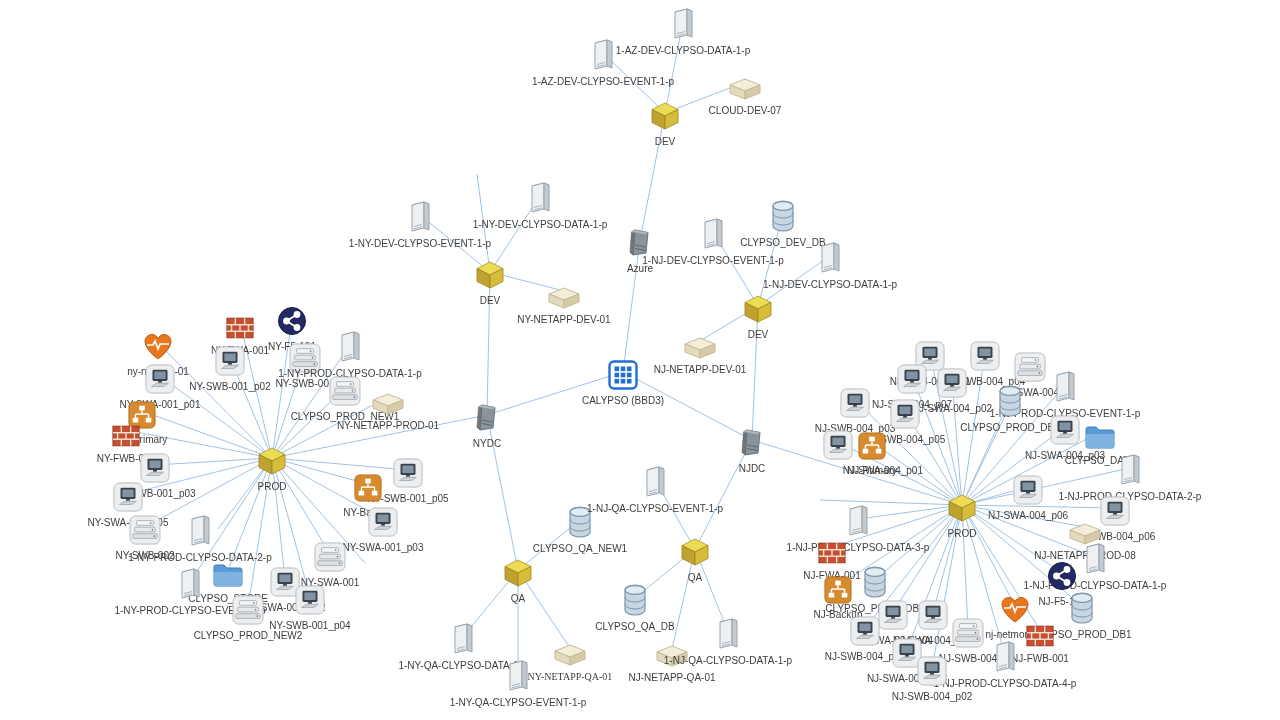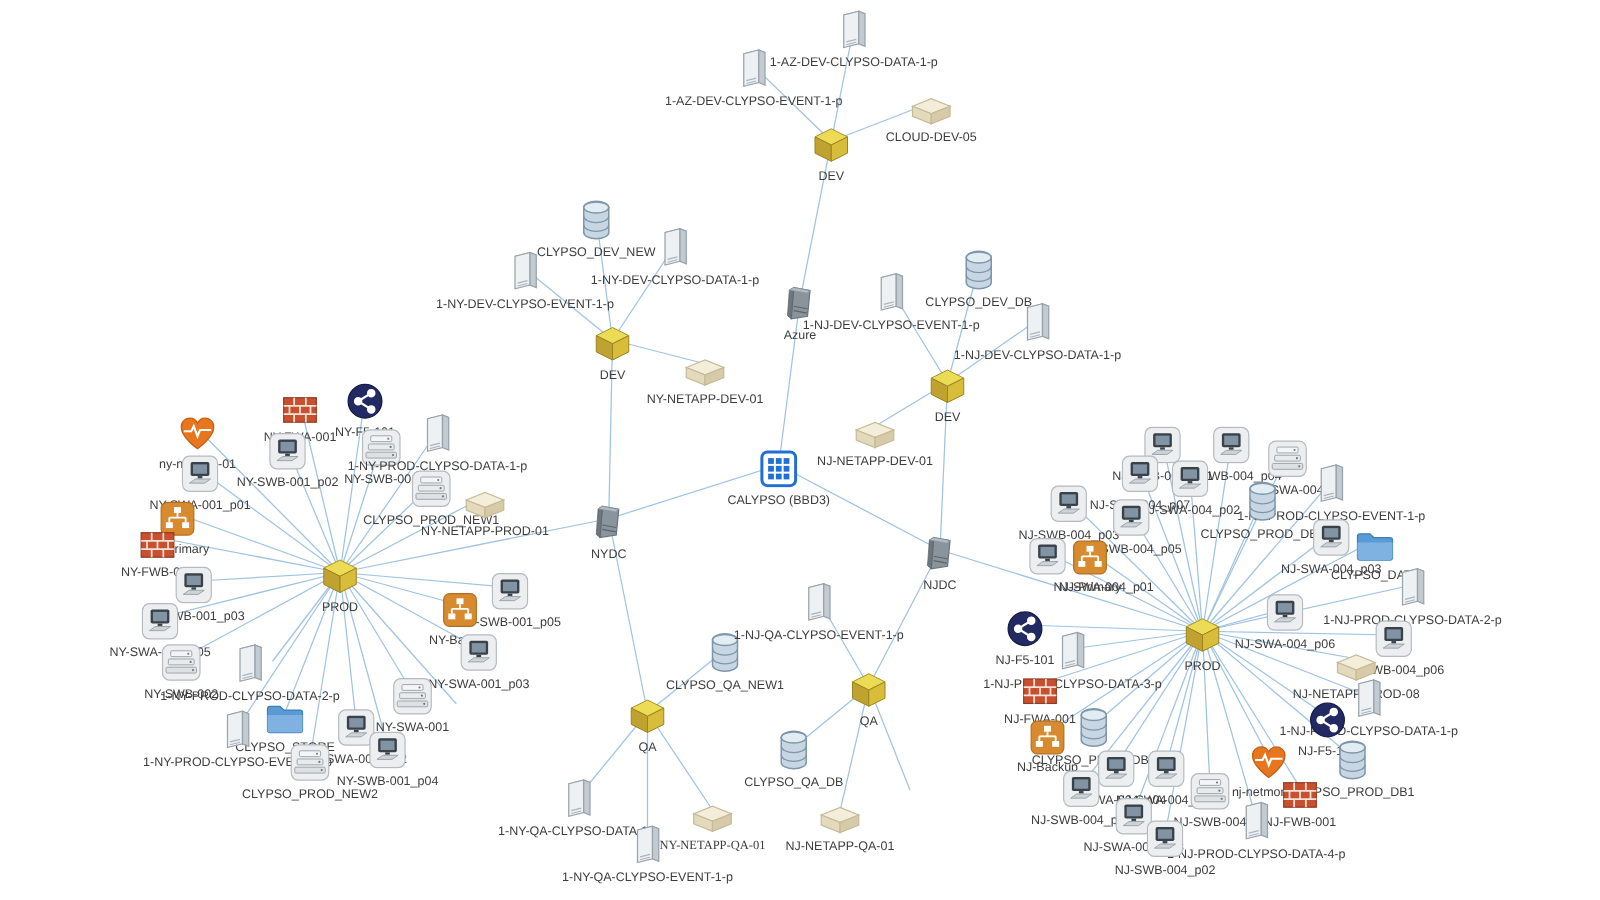--- a/index.html
+++ b/index.html
@@ -180,36 +180,28 @@
     <line x1="6" y1="27.5" x2="14" y2="25.5" stroke="#aab4bc" stroke-width="1"></line>
     <line x1="6" y1="29.8" x2="14" y2="27.8" stroke="#aab4bc" stroke-width="1"></line>
   </svg>
         </div><div class="label">1-AZ-DEV-CLYPSO-EVENT-1-p</div></div>
       <div class="node" style="left: 745px; top: 82px;"><div class="icon">
           <svg width="34" height="23" viewBox="0 0 34 23">
     <polygon points="2,8 17,2 32,8 17,14" fill="#f3edda" stroke="#c6bb96" stroke-width="1"></polygon>
     <polygon points="2,8 17,14 17,22 2,16" fill="#e3d9bc" stroke="#c6bb96" stroke-width="1"></polygon>
     <polygon points="32,8 17,14 17,22 32,16" fill="#d6caa8" stroke="#c6bb96" stroke-width="1"></polygon>
   </svg>
-        </div><div class="label">CLOUD-DEV-05</div></div>
+        </div><div class="label">CLOUD-DEV-07</div></div>
       <div class="node" style="left: 490px; top: 272px;"><div class="icon">
           <svg width="30" height="30" viewBox="0 0 30 30">
     <polygon points="15,2 28,8.5 15,15 2,8.5" fill="#ecdc55" stroke="#ab9226" stroke-width="0.8"></polygon>
     <polygon points="2,8.5 15,15 15,28 2,21.5" fill="#bfa22f" stroke="#9c8420" stroke-width="0.8"></polygon>
     <polygon points="28,8.5 15,15 15,28 28,21.5" fill="#d8bd3a" stroke="#9c8420" stroke-width="0.8"></polygon>
   </svg>
         </div><div class="label">DEV</div></div>
-      <div class="node" style="left: 477px; top: 174px;"><div class="icon">
-          <svg width="26" height="32" viewBox="0 0 26 32">
-    <path d="M3,6 C3,3.2 7.5,1 13,1 C18.5,1 23,3.2 23,6 L23,26 C23,28.8 18.5,31 13,31 C7.5,31 3,28.8 3,26 Z" fill="#c7d6e2" stroke="#7d96a9" stroke-width="1.2"></path>
-    <ellipse cx="13" cy="6" rx="10" ry="4.4" fill="#e2ecf3" stroke="#7d96a9" stroke-width="1.2"></ellipse>
-    <path d="M3,13 C3,15.8 7.5,18 13,18 C18.5,18 23,15.8 23,13" fill="none" stroke="#7d96a9" stroke-width="1"></path>
-    <path d="M3,20 C3,22.8 7.5,25 13,25 C18.5,25 23,22.8 23,20" fill="none" stroke="#7d96a9" stroke-width="1"></path>
-  </svg>
-        </div><div class="label">CLYPSO_DEV_NEW</div></div>
       <div class="node" style="left: 540px; top: 196px;"><div class="icon">
           <svg width="24" height="34" viewBox="0 0 24 34">
     <polygon points="4,6 16,3 21,5 9,8" fill="#f8fafb" stroke="#98a2ab" stroke-width="0.8"></polygon>
     <polygon points="4,6 16,3 16,29 4,32" fill="#eef1f4" stroke="#98a2ab" stroke-width="1"></polygon>
     <polygon points="16,3 21,5 21,31 16,29" fill="#c3cbd2" stroke="#98a2ab" stroke-width="1"></polygon>
     <line x1="6" y1="27.5" x2="14" y2="25.5" stroke="#aab4bc" stroke-width="1"></line>
     <line x1="6" y1="29.8" x2="14" y2="27.8" stroke="#aab4bc" stroke-width="1"></line>
   </svg>
         </div><div class="label">1-NY-DEV-CLYPSO-DATA-1-p</div></div>
       <div class="node" style="left: 420px; top: 215px;"><div class="icon">
@@ -332,20 +324,29 @@
     <path d="M3,20 C3,22.8 7.5,25 13,25 C18.5,25 23,22.8 23,20" fill="none" stroke="#7d96a9" stroke-width="1"></path>
   </svg>
         </div><div class="label">CLYPSO_QA_DB</div></div>
       <div class="node" style="left: 672px; top: 649px;"><div class="icon">
           <svg width="34" height="23" viewBox="0 0 34 23">
     <polygon points="2,8 17,2 32,8 17,14" fill="#f3edda" stroke="#c6bb96" stroke-width="1"></polygon>
     <polygon points="2,8 17,14 17,22 2,16" fill="#e3d9bc" stroke="#c6bb96" stroke-width="1"></polygon>
     <polygon points="32,8 17,14 17,22 32,16" fill="#d6caa8" stroke="#c6bb96" stroke-width="1"></polygon>
   </svg>
         </div><div class="label">NJ-NETAPP-QA-01</div></div>
+      <div class="node" style="left: 728px; top: 632px;"><div class="icon">
+          <svg width="24" height="34" viewBox="0 0 24 34">
+    <polygon points="4,6 16,3 21,5 9,8" fill="#f8fafb" stroke="#98a2ab" stroke-width="0.8"></polygon>
+    <polygon points="4,6 16,3 16,29 4,32" fill="#eef1f4" stroke="#98a2ab" stroke-width="1"></polygon>
+    <polygon points="16,3 21,5 21,31 16,29" fill="#c3cbd2" stroke="#98a2ab" stroke-width="1"></polygon>
+    <line x1="6" y1="27.5" x2="14" y2="25.5" stroke="#aab4bc" stroke-width="1"></line>
+    <line x1="6" y1="29.8" x2="14" y2="27.8" stroke="#aab4bc" stroke-width="1"></line>
+  </svg>
+        </div><div class="label">1-NJ-QA-CLYPSO-DATA-1-p</div></div>
       <div class="node" style="left: 272px; top: 458px;"><div class="icon">
           <svg width="30" height="30" viewBox="0 0 30 30">
     <polygon points="15,2 28,8.5 15,15 2,8.5" fill="#ecdc55" stroke="#ab9226" stroke-width="0.8"></polygon>
     <polygon points="2,8.5 15,15 15,28 2,21.5" fill="#bfa22f" stroke="#9c8420" stroke-width="0.8"></polygon>
     <polygon points="28,8.5 15,15 15,28 28,21.5" fill="#d8bd3a" stroke="#9c8420" stroke-width="0.8"></polygon>
   </svg>
         </div><div class="label">PROD</div></div>
       <div class="node" style="left: 158px; top: 343px;"><div class="icon">
           <svg width="30" height="28" viewBox="0 0 30 28">
     <path d="M15,26 C15,26 2,17 2,8.5 C2,4 5.5,1.5 9,1.5 C12,1.5 14,3.5 15,5.5 C16,3.5 18,1.5 21,1.5 C24.5,1.5 28,4 28,8.5 C28,17 15,26 15,26 Z" fill="#e8761e" stroke="#c45f12" stroke-width="1"></path>
@@ -741,32 +742,20 @@
         </div><div class="label">1-NJ-PROD-CLYPSO-DATA-2-p</div></div>
       <div class="node" style="left: 1028px; top: 487px;"><div class="icon">
           <svg width="30" height="30" viewBox="0 0 32 32">
     <rect x="1" y="1" width="30" height="30" rx="6" fill="#eceef0" stroke="#b4bac0" stroke-width="1"></rect>
     <rect x="8" y="6" width="16" height="12" rx="1.5" fill="#39424b"></rect>
     <rect x="10" y="8" width="12" height="8" fill="#8294a3"></rect>
     <rect x="14" y="18" width="4" height="2" fill="#39424b"></rect>
     <polygon points="7,24 12,20.5 25,20.5 20,24" fill="#cdd3d8" stroke="#9aa2a9" stroke-width="0.8"></polygon>
   </svg>
         </div><div class="label">NJ-SWA-004_p06</div></div>
-      <div class="node" style="left: 820px; top: 500px;"><div class="icon">
-          <svg width="30" height="30" viewBox="0 0 30 30">
-    <circle cx="15" cy="15" r="13.5" fill="#232a63" stroke="#161b44" stroke-width="1"></circle>
-    <g stroke="#ffffff" stroke-width="1.8" fill="#ffffff">
-      <line x1="9.5" y1="15" x2="20" y2="8.5"></line>
-              <line x1="9.5" y1="15" x2="20" y2="21.5"></line>
-      <circle cx="9.5" cy="15" r="2.5"></circle>
-              <circle cx="20" cy="8.5" r="2.5"></circle>
-              <circle cx="20" cy="21.5" r="2.5"></circle>
-    </g>
-          </svg>
-        </div><div class="label">NJ-F5-101</div></div>
       <div class="node" style="left: 858px; top: 519px;"><div class="icon">
           <svg width="24" height="34" viewBox="0 0 24 34">
     <polygon points="4,6 16,3 21,5 9,8" fill="#f8fafb" stroke="#98a2ab" stroke-width="0.8"></polygon>
     <polygon points="4,6 16,3 16,29 4,32" fill="#eef1f4" stroke="#98a2ab" stroke-width="1"></polygon>
     <polygon points="16,3 21,5 21,31 16,29" fill="#c3cbd2" stroke="#98a2ab" stroke-width="1"></polygon>
     <line x1="6" y1="27.5" x2="14" y2="25.5" stroke="#aab4bc" stroke-width="1"></line>
     <line x1="6" y1="29.8" x2="14" y2="27.8" stroke="#aab4bc" stroke-width="1"></line>
   </svg>
         </div><div class="label">1-NJ-PROD-CLYPSO-DATA-3-p</div></div>
       <div class="node" style="left: 1115px; top: 508px;"><div class="icon">

